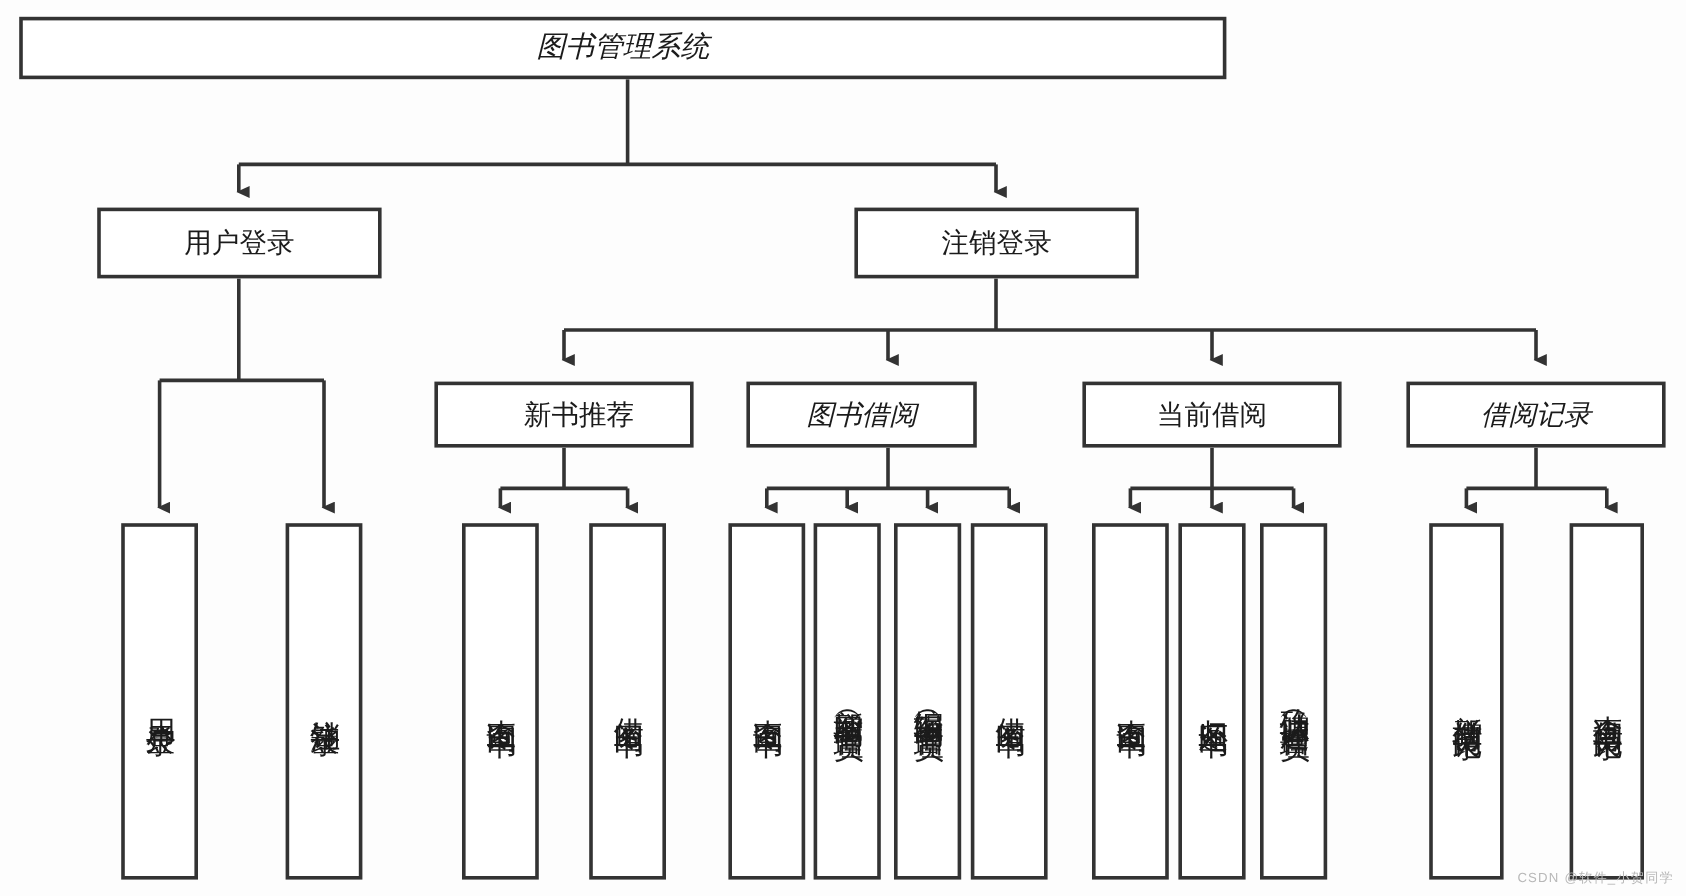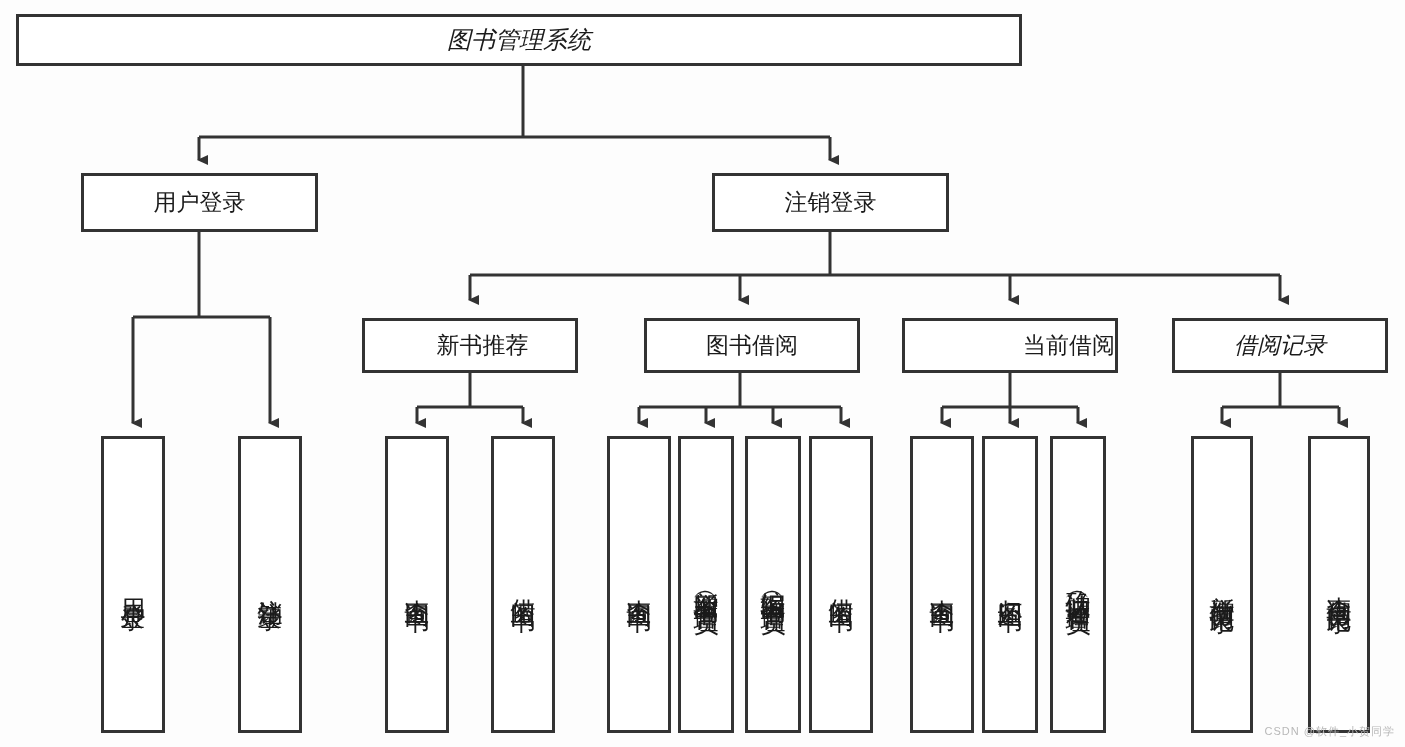--- a/index.html
+++ b/index.html
@@ -119,24 +119,24 @@
   <div class="node h-node" style="left:81px;top:173px;width:237px;height:59px;">
     <span class="lbl">用户登录</span>
   </div>
   <div class="node h-node" style="left:712px;top:173px;width:237px;height:59px;">
     <span class="lbl">注销登录</span>
   </div>
 
   <div class="node h-node" style="left:362px;top:318px;width:216px;height:55px;padding-left:25px;">
     <span class="lbl">新书推荐</span>
   </div>
-  <div class="node h-node" style="left:644px;top:318px;width:216px;height:55px;">
+  <div class="node h-node" style="left:622px;top:318px;width:192px;height:55px;font-style:italic;">
     <span class="lbl">图书借阅</span>
   </div>
-  <div class="node h-node" style="left:902px;top:318px;width:216px;height:55px;justify-content:flex-end;">
+  <div class="node h-node" style="left:902px;top:318px;width:216px;height:55px;">
     <span class="lbl">当前借阅</span>
   </div>
   <div class="node h-node" style="left:1172px;top:318px;width:216px;height:55px;font-style:italic;">
     <span class="lbl">借阅记录</span>
   </div>
 
   <div class="node v-node" style="left:101px;top:436px;width:64px;height:297px;">
     <span class="lbl">用户登录</span>
   </div>
   <div class="node v-node" style="left:238px;top:436px;width:64px;height:297px;">

